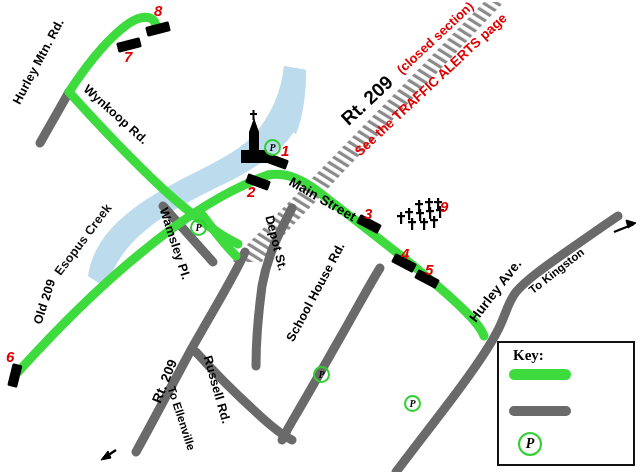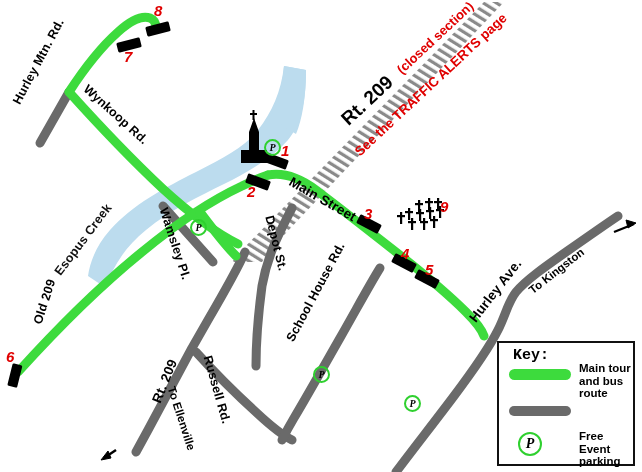--- a/index.html
+++ b/index.html
@@ -21,21 +21,21 @@
   .num-lbl{color:#e00000;font-size:15px;font-style:italic;font-weight:bold;}
   .red-lbl{color:#e00000;}
   .dir-lbl{font-size:11.5px;}
   
   #legend{
     position:absolute;left:497px;top:341px;width:138px;height:125px;
     background:#ffffff;border:2px solid #111;box-sizing:border-box;
   }
   #legend .key-title{
     position:absolute;left:14px;top:4px;font-size:15px;font-weight:bold;color:#000;
-    font-family:Liberation Mono, monospace;
+    font-family:Liberation Serif, serif;
   }
   #legend .swatch-green{
     position:absolute;left:10px;top:26px;width:62px;height:11px;border-radius:6px;background:#3ddb3d;
   }
   #legend .swatch-gray{
     position:absolute;left:10px;top:63px;width:62px;height:10px;border-radius:5px;background:#6a6a6a;
   }
   #legend .swatch-p{
     position:absolute;left:19px;top:89px;width:24px;height:24px;border-radius:50%;
     border:2.6px solid #2fd02f;box-sizing:border-box;
@@ -229,30 +229,21 @@
     <i>P</i>
   </div>
   <div class="pmark" style="left:404px;top:395px;">
     <i>P</i>
   </div>
 
   <div id="legend">
     <div class="key-title">Key:</div>
 
     <div class="swatch-green"></div>
-    <div class="leg-text lt1">
-      <div>Main tour</div>
-      <div>and bus</div>
-      <div>route</div>
-    </div>
 
     <div class="swatch-gray"></div>
 
     <div class="swatch-p">
       <span>P</span>
     </div>
-    <div class="leg-text lt3">
-      <div>Free Event</div>
-      <div>parking</div>
-    </div>
   </div>
 
 </div>
 
 </body></html>

